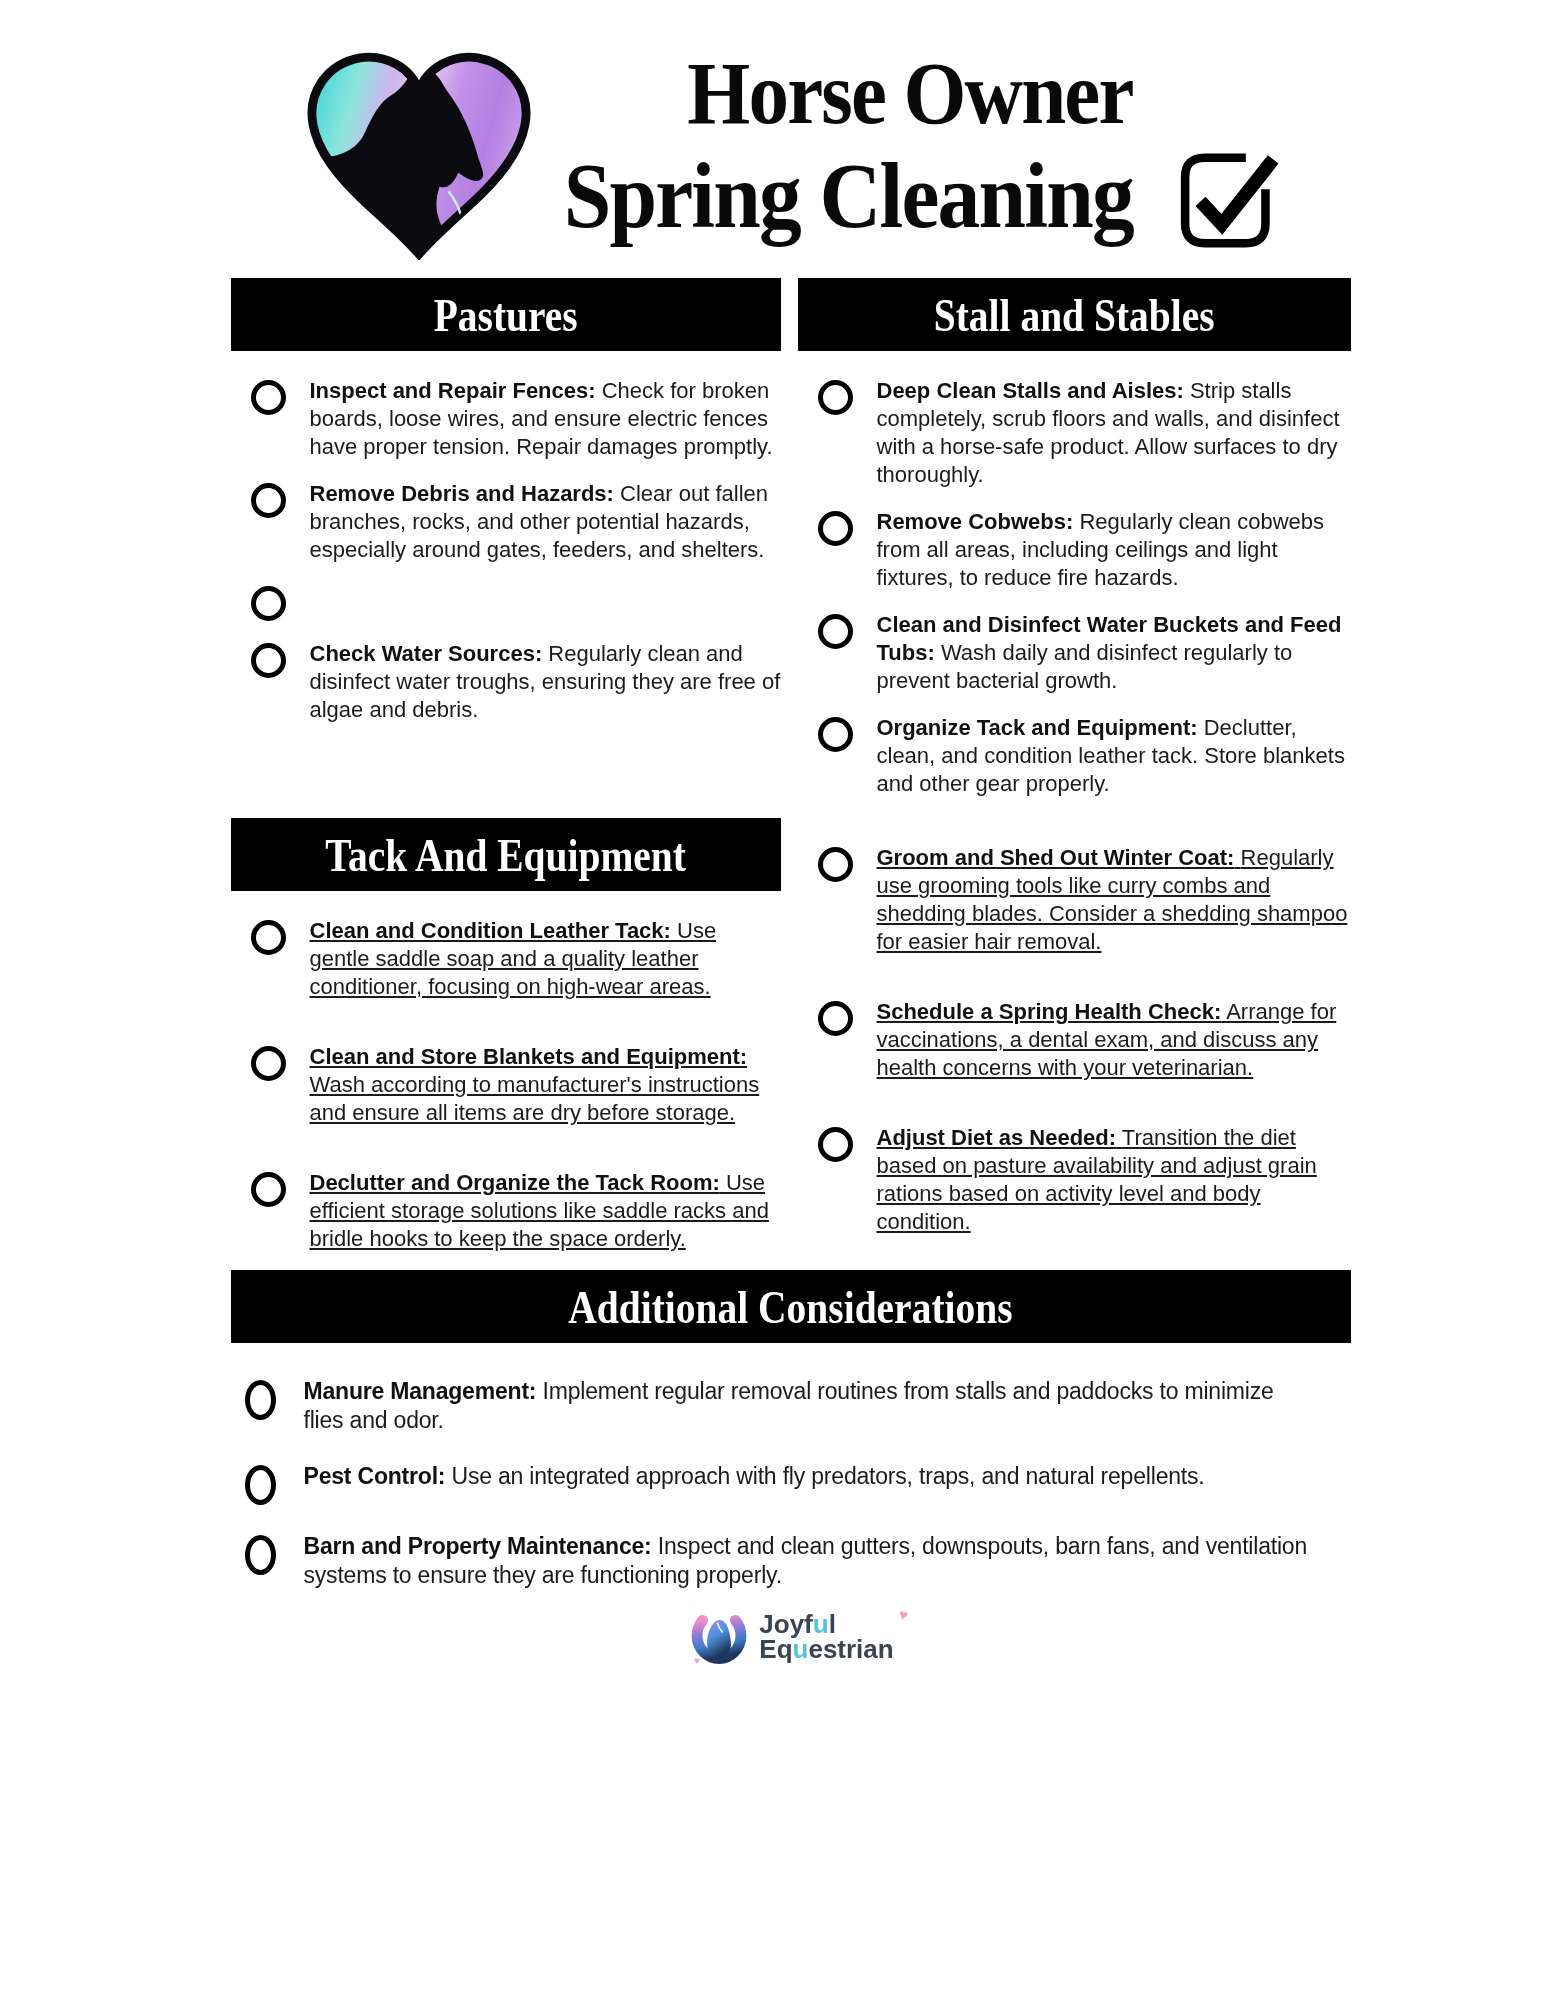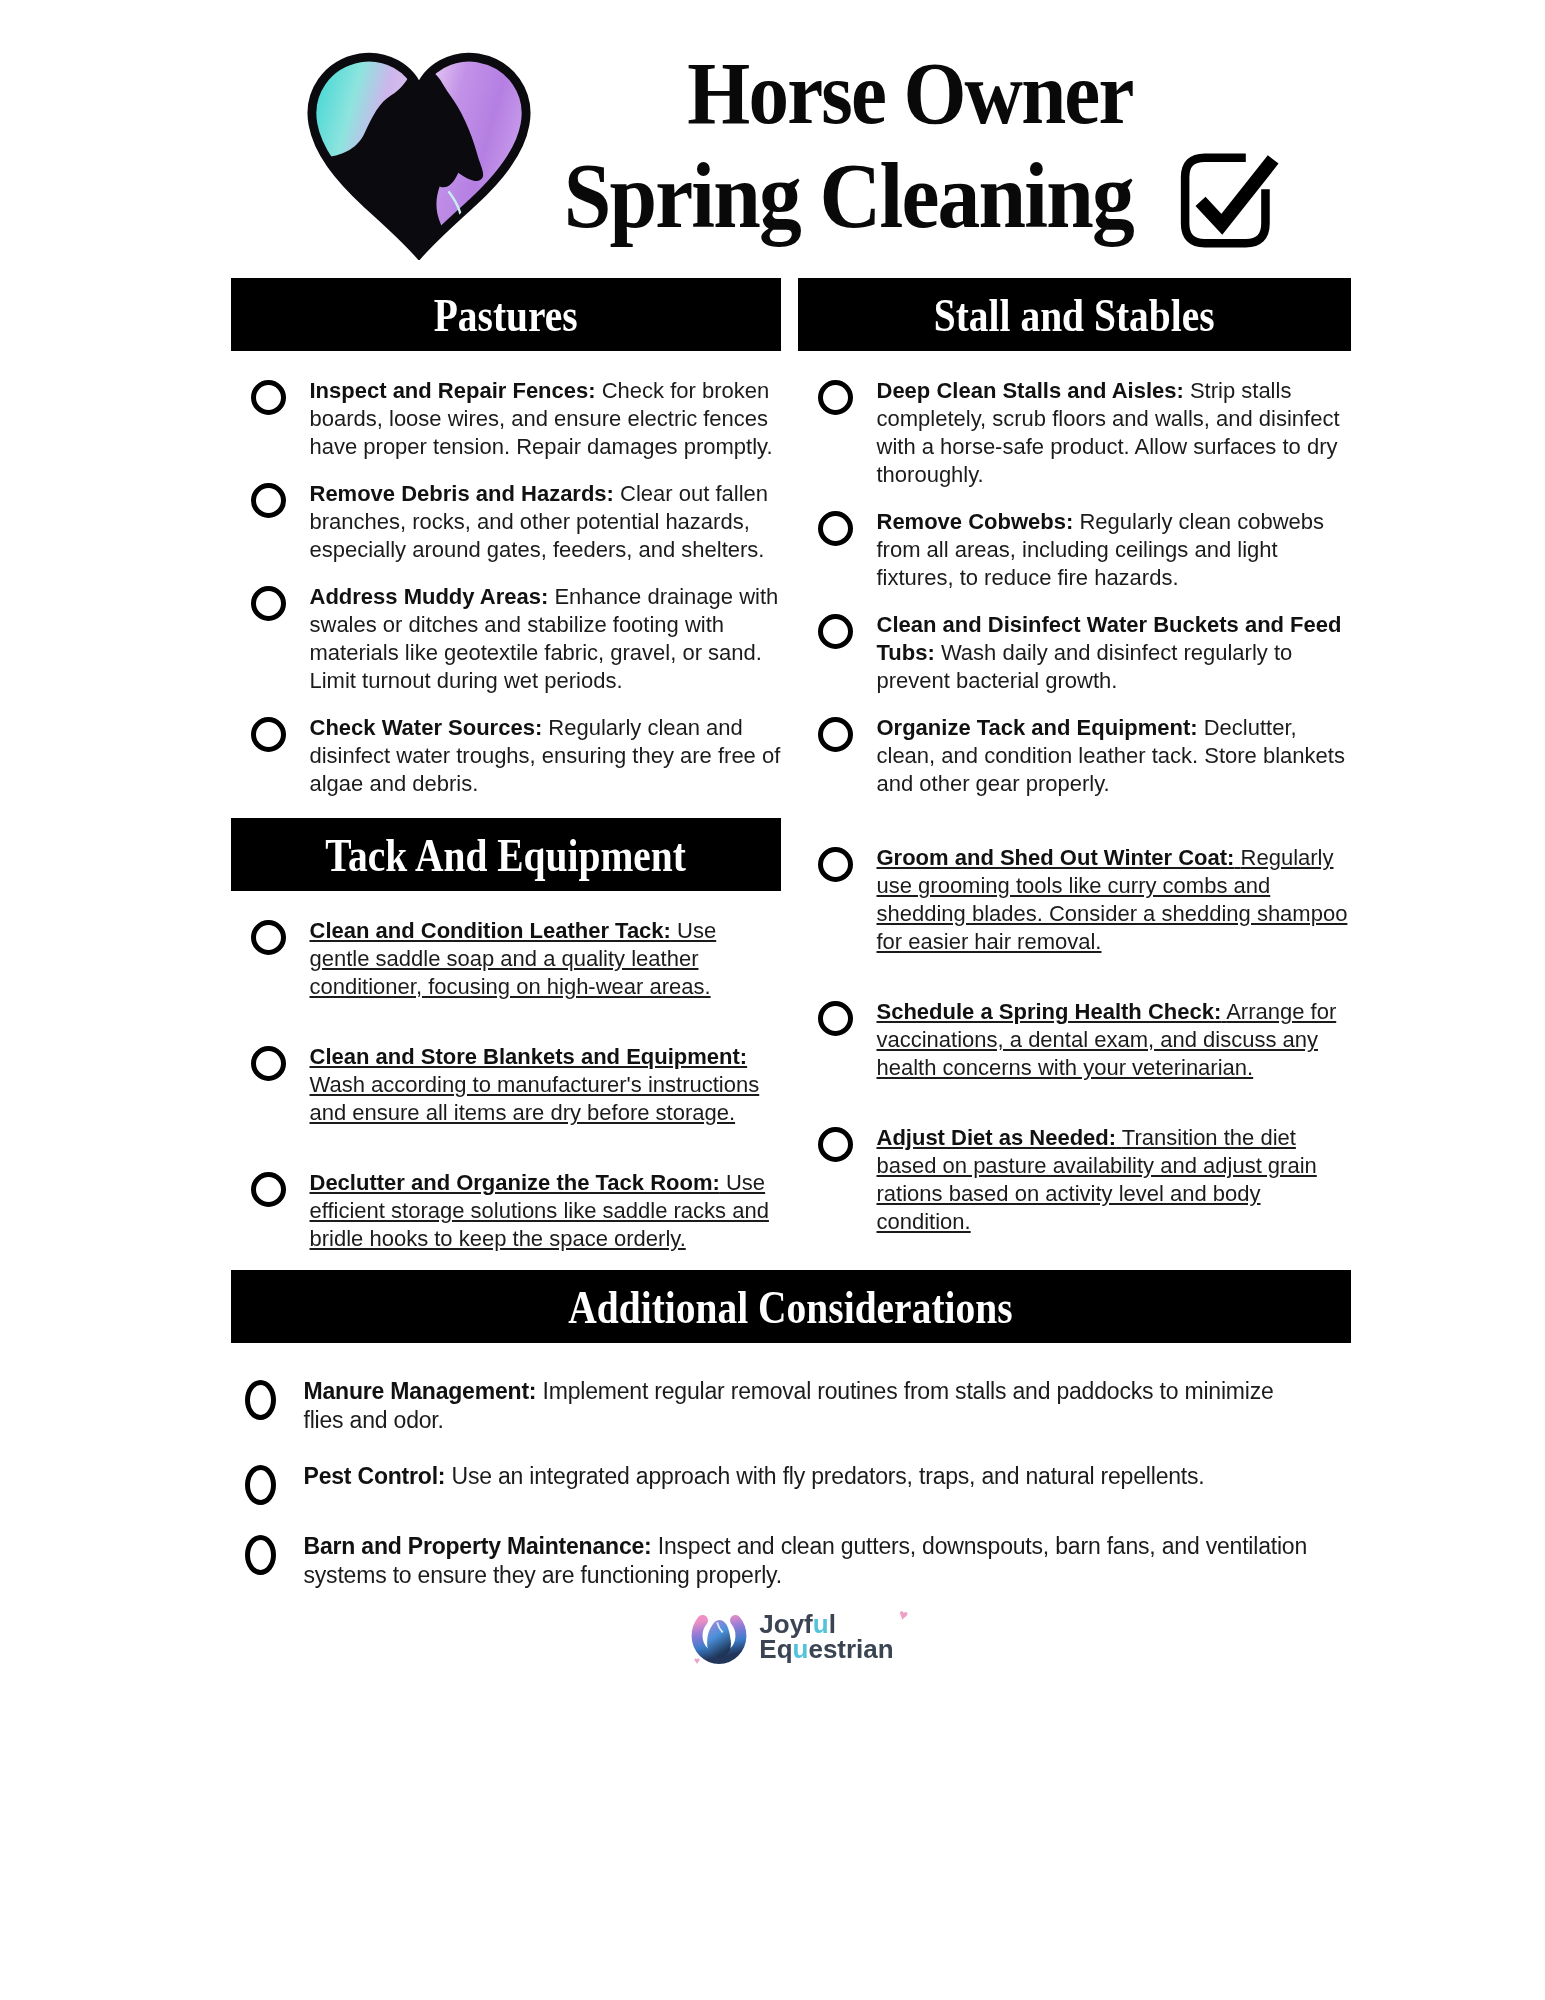--- a/index.html
+++ b/index.html
@@ -118,22 +118,20 @@
           <p class="itext"><strong>Inspect and Repair Fences:</strong>
             <span>Check for broken boards, loose wires, and ensure electric fences have proper tension. Repair damages promptly.</span></p>
         </li>
         <li class="item">
           <span class="circle"></span>
           <p class="itext"><strong>Remove Debris and Hazards:</strong>
             <span>Clear out fallen branches, rocks, and other potential hazards, especially around gates, feeders, and shelters.</span></p>
         </li>
         <li class="item">
           <span class="circle"></span>
-          <p class="itext"><strong>Address Muddy Areas:</strong>
-            <span>Enhance drainage with swales or ditches and stabilize footing with materials like geotextile fabric, gravel, or sand. Limit turnout during wet periods.</span></p>
         </li>
         <li class="item">
           <span class="circle"></span>
           <p class="itext"><strong>Check Water Sources:</strong>
             <span>Regularly clean and disinfect water troughs, ensuring they are free of algae and debris.</span></p>
         </li>
       </ul>
     </section>
 
     <section class="section">

